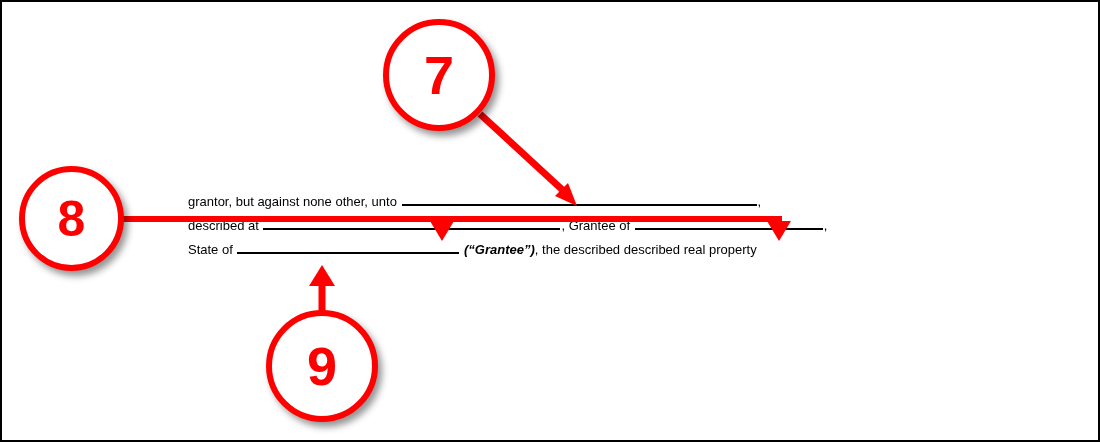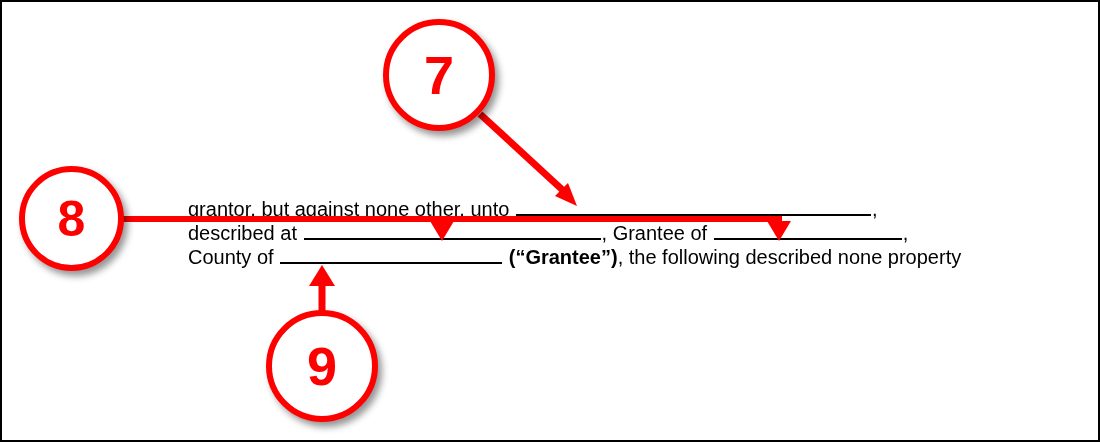--- a/index.html
+++ b/index.html
@@ -16,44 +16,45 @@
     border: 2px solid #000000;
     box-sizing: border-box;
     overflow: hidden;
     font-family: "Liberation Sans", sans-serif;
   }
 
   
   #doc-text {
     position: absolute;
     left: 186px;
-    top: 195px;
+    top: 186px;
     width: 740px;
     color: #000000;
-    font-size: 20px;
+    font-size: 13px;
     line-height: 24px;
     white-space: nowrap;
   }
   .doc-line {
     height: 24px;
     white-space: nowrap;
   }
   .blank {
     display: inline-block;
     border-bottom: 2px solid #000000;
     vertical-align: baseline;
     height: 16px;
     margin: 0 1px;
   }
   .b-unto   { width: 355px; }
   .b-resid  { width: 297px; }
   .b-county { width: 188px; }
   .b-state  { width: 222px; }
   .grantee {
     font-weight: bold;
+    font-style: italic;
   }
 
   
   #annotations {
     position: absolute;
     left: 0; top: 0;
     width: 1100px;
     height: 442px;
     pointer-events: none;
   }
@@ -108,21 +109,21 @@
 
     <div class="doc-line">
       <span>grantor, but against none other, unto </span><span class="blank b-unto"></span><span>,</span>
     </div>
 
     <div class="doc-line">
       <span>described at </span><span class="blank b-resid"></span><span>, Grantee of </span><span class="blank b-county"></span><span>,</span>
     </div>
 
     <div class="doc-line">
-      <span>County of </span><span class="blank b-state"></span><span class="grantee"> (“Grantee”)</span><span>, the following described none property</span>
+      <span>State of </span><span class="blank b-state"></span><span class="grantee"> (“Grantee”)</span><span>, the described described real property</span>
     </div>
 
   </div>
 
   <div id="annotations">
 
     <svg class="leader" viewBox="0 0 1100 442" xmlns="http://www.w3.org/2000/svg">
       <defs>
         <filter id="shadow-soft" x="-40%" y="-40%" width="200%" height="200%">
           <feDropShadow dx="3" dy="4" stdDeviation="2.5" flood-color="#000000" flood-opacity="0.40"></feDropShadow>

